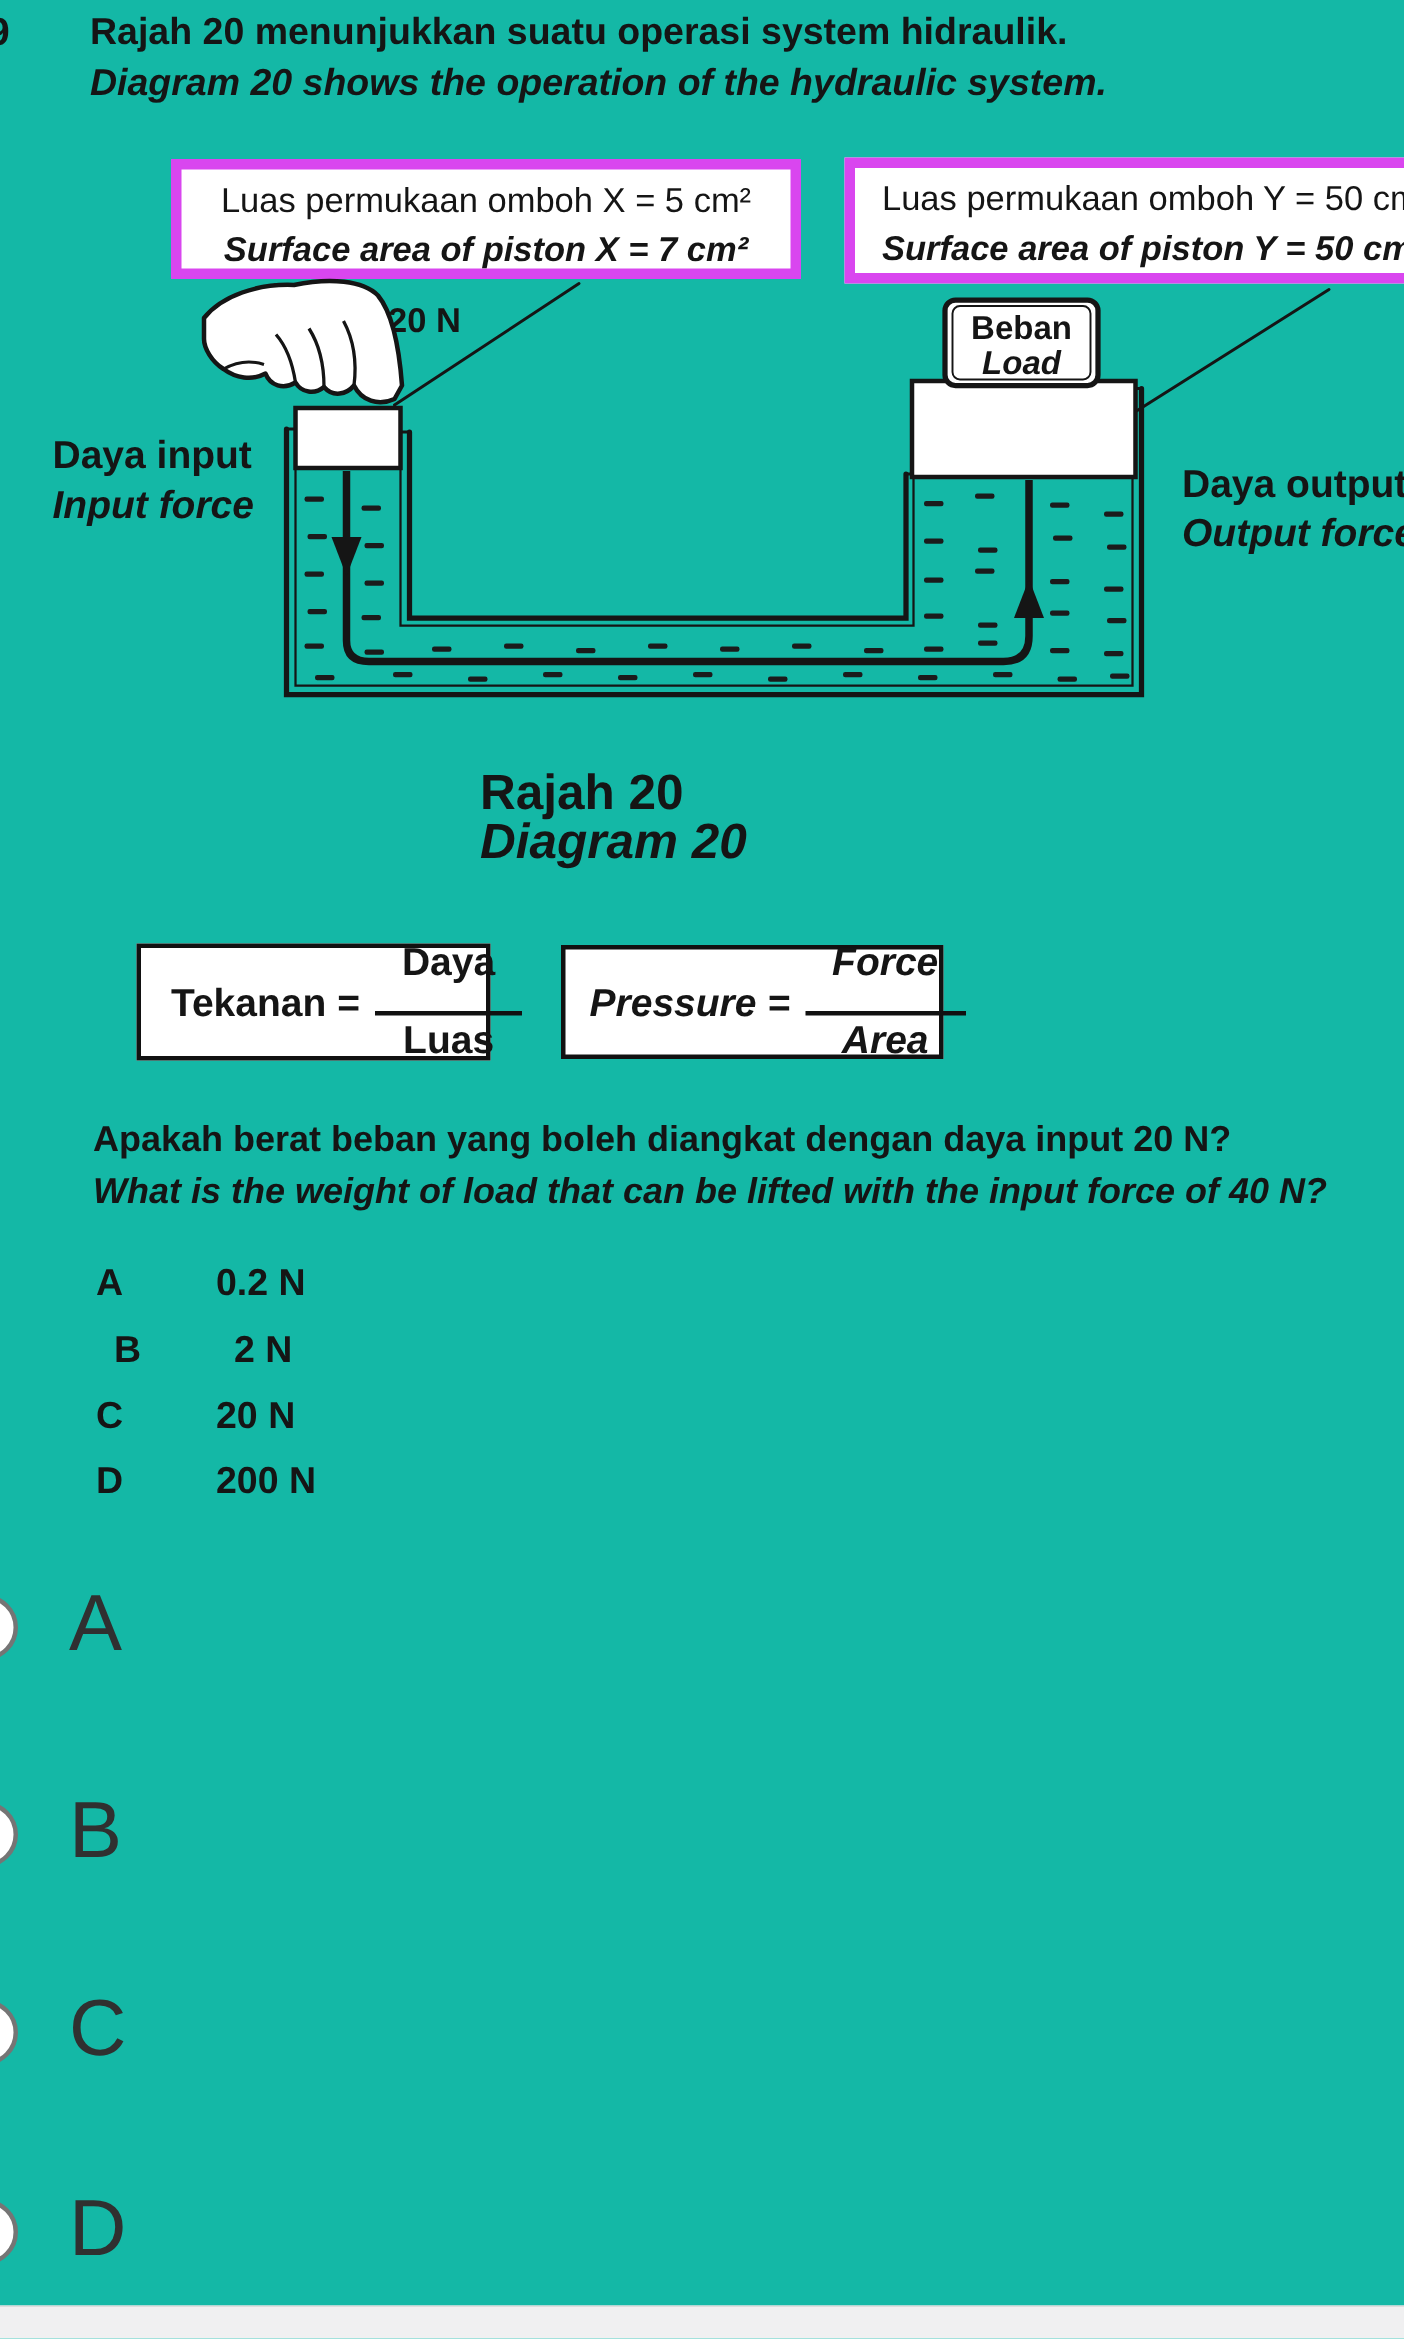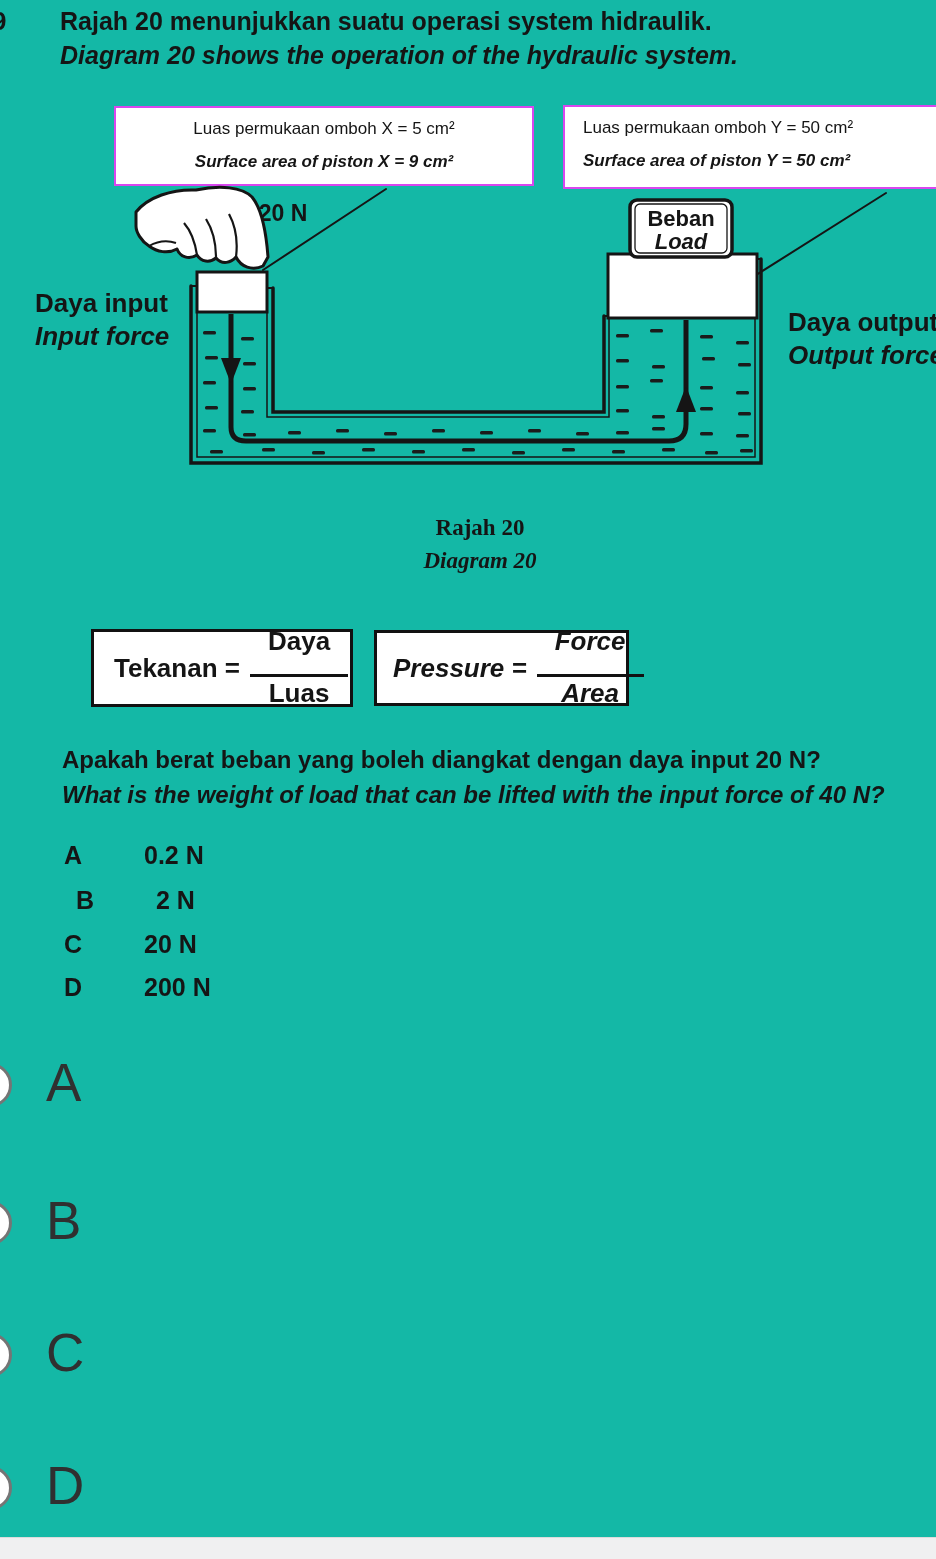--- a/index.html
+++ b/index.html
@@ -6,27 +6,27 @@
   #screen{
     position:relative;width:936px;height:1559px;overflow:hidden;
     background:#14b8a6;font-family:"Liberation Sans",sans-serif;color:#151515;
   }
   .abs{position:absolute;}
   
   .bold{font-weight:700;}
   .bi{font-weight:700;font-style:italic;}
   .statement{font-size:25px;line-height:34px;white-space:nowrap;}
   .labelbox{
-    border:2px solid #d946ef;box-sizing:border-box;background:#fff;
-    font-size:17px;line-height:33px;padding-top:4px;white-space:nowrap;
+    border:7px solid #d946ef;box-sizing:border-box;background:#fff;
+    font-size:23px;line-height:33px;padding-top:4px;white-space:nowrap;
   }
   .labelbox.center{text-align:center;}
   .labelbox.leftpad{padding-left:18px;}
   .diag-label{font-size:26px;line-height:33px;white-space:nowrap;z-index:3;}
-  .caption{font-size:23px;line-height:33px;text-align:center;font-family:Liberation Serif, serif;}
+  .caption{font-size:33px;line-height:33px;text-align:left;}
   .fbox{
     position:absolute;border:3px solid #111;box-sizing:border-box;background:#fff;
     display:flex;align-items:center;font-size:26px;font-weight:700;
   }
   .fbox .lhs{margin-left:20px;white-space:nowrap;}
   .frac{display:inline-flex;flex-direction:column;align-items:center;margin-left:10px;line-height:1.15;}
   .frac .num{border-bottom:3px solid #111;padding:0 18px 17px;}
   .frac .den{padding-top:2px;}
   .question-line{font-size:24px;line-height:36px;white-space:nowrap;}
   .opt{position:absolute;left:64px;font-size:25px;font-weight:700;white-space:nowrap;}
@@ -54,21 +54,21 @@
 
   <div class="abs" style="left:0;top:0;width:936px;height:1040px;">
 
     <div class="abs bold" style="left:-8px;top:6px;font-size:26px;">9</div>
 
     <div class="abs statement bold" style="left:60px;top:4px;">Rajah 20 menunjukkan suatu operasi system hidraulik.</div>
     <div class="abs statement bi" style="left:60px;top:38px;">Diagram 20 shows the operation of the hydraulic system.</div>
 
     <div class="abs labelbox center" style="left:114px;top:106px;width:420px;height:80px;">
       <div>Luas permukaan omboh X = 5 cm²</div>
-      <div class="bi" style="font-weight:700;">Surface area of piston X = 9 cm²</div>
+      <div class="bi" style="font-weight:700;">Surface area of piston X = 7 cm²</div>
     </div>
 
     <div class="abs labelbox leftpad" style="left:563px;top:105px;width:440px;height:84px;">
       <div>Luas permukaan omboh Y = 50 cm²</div>
       <div class="bi">Surface area of piston Y = 50 cm²</div>
     </div>
 
     <svg class="abs" style="left:0;top:183px;z-index:1;" width="936" height="332" viewBox="0 183 936 332">
       <g stroke="#151515" fill="none" stroke-linecap="round">
 
@@ -171,21 +171,21 @@
     <div class="abs diag-label" style="left:788px;top:306px;">
       <div class="bold">Daya output</div>
       <div class="bi">Output force</div>
     </div>
 
     <div class="abs caption" style="left:320px;top:511px;width:320px;">
       <div class="bold">Rajah 20</div>
       <div class="bi">Diagram 20</div>
     </div>
 
-    <div class="fbox" style="left:91px;top:629px;width:262px;height:78px;">
+    <div class="fbox" style="left:91px;top:629px;width:236px;height:78px;">
       <span class="lhs">Tekanan =</span>
       <span class="frac">
         <span class="num">Daya</span>
         <span class="den">Luas</span>
       </span>
     </div>
     <div class="fbox" style="left:374px;top:630px;width:255px;height:76px;font-style:italic;">
       <span class="lhs" style="margin-left:16px;">Pressure =</span>
       <span class="frac">
         <span class="num">Force</span>

